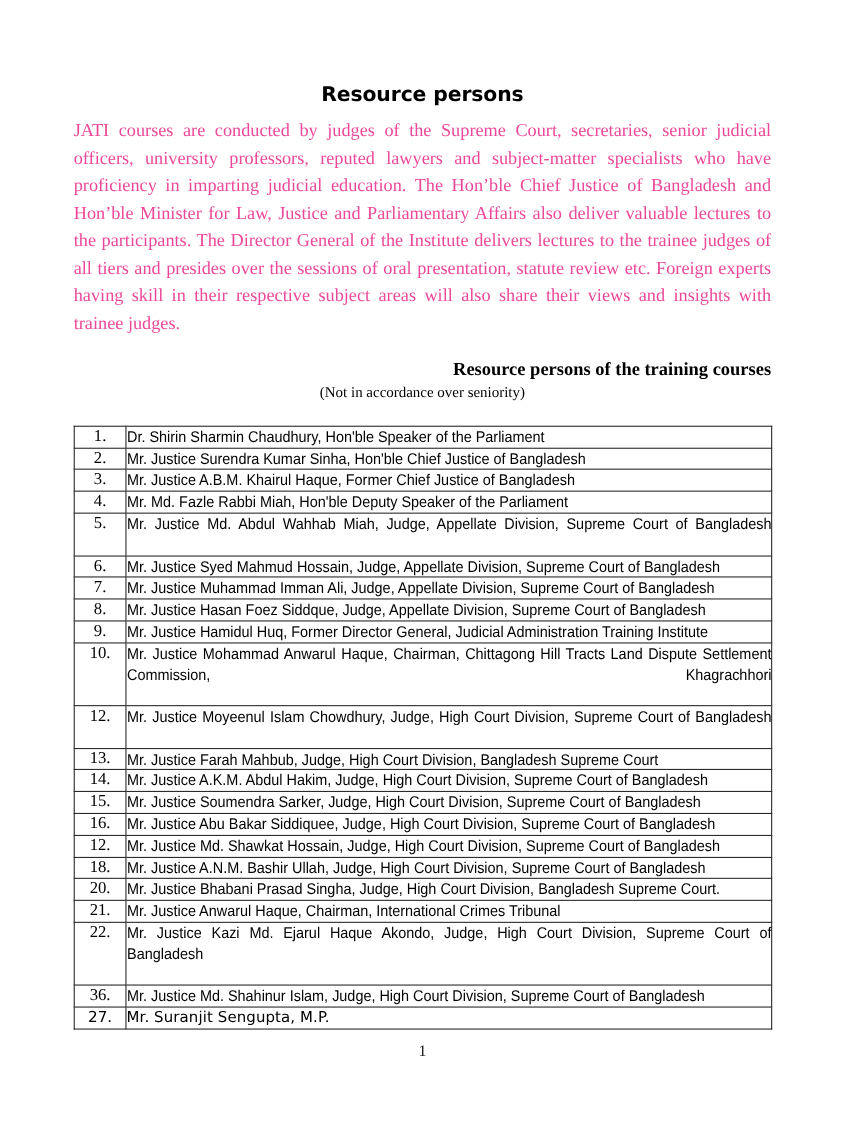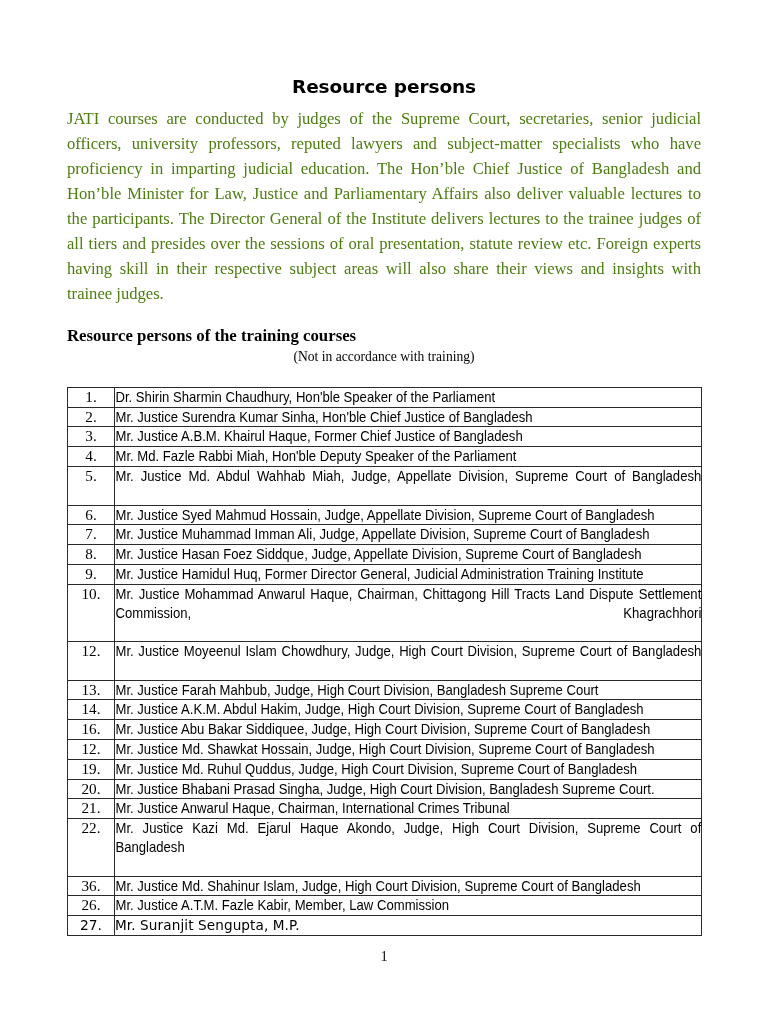--- a/index.html
+++ b/index.html
@@ -46,29 +46,29 @@
 
   
   .intro-para {
     font-family: "Liberation Serif", "DejaVu Serif", serif;
     font-size: 16.6px;
     line-height: 25.0px;
     text-align: justify;
     text-justify: inter-word;
     margin: 0;
     padding-top: 9px;
-    color: #4d7c0f;
+    color: #ec4899;
   }
 
   
   .sub-title {
     font-family: "Liberation Serif", "DejaVu Serif", serif;
     font-weight: bold;
     font-size: 16.8px;
-    text-align: left;
+    text-align: right;
     margin: 0;
     padding-top: 20px;
     line-height: 1.2;
   }
   .sub-note {
     font-family: "Liberation Serif", "DejaVu Serif", serif;
     font-size: 13.6px;
     text-align: center;
     margin: 0;
     padding-top: 3px;
@@ -155,21 +155,21 @@
 <div class="page">
 
   <div class="content">
 
     <h1 class="doc-title">Resource persons</h1>
 
     <p class="intro-para">JATI courses are conducted by judges of the Supreme Court, secretaries, senior judicial officers, university professors, reputed lawyers and subject-matter specialists who have proficiency in imparting judicial education. The Hon’ble Chief Justice of Bangladesh and Hon’ble Minister for Law, Justice and Parliamentary Affairs also deliver valuable lectures to the participants. The Director General of the Institute delivers lectures to the trainee judges of all tiers and presides over the sessions of oral presentation, statute review etc. Foreign experts having skill in their respective subject areas will also share their views and insights with trainee judges.</p>
 
     <h2 class="sub-title">Resource persons of the training courses</h2>
 
-    <div class="sub-note">(Not in accordance with training)</div>
+    <div class="sub-note">(Not in accordance over seniority)</div>
 
     <div class="table-wrap">
       <table class="persons">
         <tbody id="persons-body">
             <tr class="one-line">
               <td class="num">1.</td>
               <td class="txt">
                 <span class="cellinner">Dr. Shirin Sharmin Chaudhury, Hon'ble Speaker of the Parliament</span>
               </td>
             </tr>
@@ -239,35 +239,41 @@
                 <span class="cellinner">Mr. Justice Farah Mahbub, Judge, High Court Division, Bangladesh Supreme Court</span>
               </td>
             </tr>
             <tr class="one-line">
               <td class="num">14.</td>
               <td class="txt">
                 <span class="cellinner">Mr. Justice A.K.M. Abdul Hakim, Judge, High Court Division, Supreme Court of Bangladesh</span>
               </td>
             </tr>
             <tr class="one-line">
+              <td class="num">15.</td>
+              <td class="txt">
+                <span class="cellinner">Mr. Justice Soumendra Sarker, Judge, High Court Division, Supreme Court of Bangladesh</span>
+              </td>
+            </tr>
+            <tr class="one-line">
               <td class="num">16.</td>
               <td class="txt">
                 <span class="cellinner">Mr. Justice Abu Bakar Siddiquee, Judge, High Court Division, Supreme Court of Bangladesh</span>
               </td>
             </tr>
             <tr class="one-line">
               <td class="num">12.</td>
               <td class="txt">
                 <span class="cellinner">Mr. Justice Md. Shawkat Hossain, Judge, High Court Division, Supreme Court of Bangladesh</span>
               </td>
             </tr>
             <tr class="one-line">
-              <td class="num">19.</td>
-              <td class="txt">
-                <span class="cellinner">Mr. Justice Md. Ruhul Quddus, Judge, High Court Division, Supreme Court of Bangladesh</span>
+              <td class="num">18.</td>
+              <td class="txt">
+                <span class="cellinner">Mr. Justice A.N.M. Bashir Ullah, Judge, High Court Division, Supreme Court of Bangladesh</span>
               </td>
             </tr>
             <tr class="one-line">
               <td class="num">20.</td>
               <td class="txt">
                 <span class="cellinner">Mr. Justice Bhabani Prasad Singha, Judge, High Court Division, Bangladesh Supreme Court.</span>
               </td>
             </tr>
             <tr class="one-line">
               <td class="num">21.</td>
@@ -278,26 +284,20 @@
             <tr class="two-line">
               <td class="num">22.</td>
               <td class="txt">
                 <span class="cellinner">Mr. Justice Kazi Md. Ejarul Haque Akondo, Judge, High Court Division, Supreme Court of Bangladesh</span>
               </td>
             </tr>
             <tr class="one-line">
               <td class="num">36.</td>
               <td class="txt">
                 <span class="cellinner">Mr. Justice Md. Shahinur Islam, Judge, High Court Division, Supreme Court of Bangladesh</span>
-              </td>
-            </tr>
-            <tr class="one-line">
-              <td class="num">26.</td>
-              <td class="txt">
-                <span class="cellinner">Mr. Justice A.T.M. Fazle Kabir, Member, Law Commission</span>
               </td>
             </tr>
             <tr class="one-line alt-font">
               <td class="num">27.</td>
               <td class="txt">
                 <span class="cellinner">Mr. Suranjit Sengupta, M.P.</span>
               </td>
             </tr>
           </tbody>
       </table>

